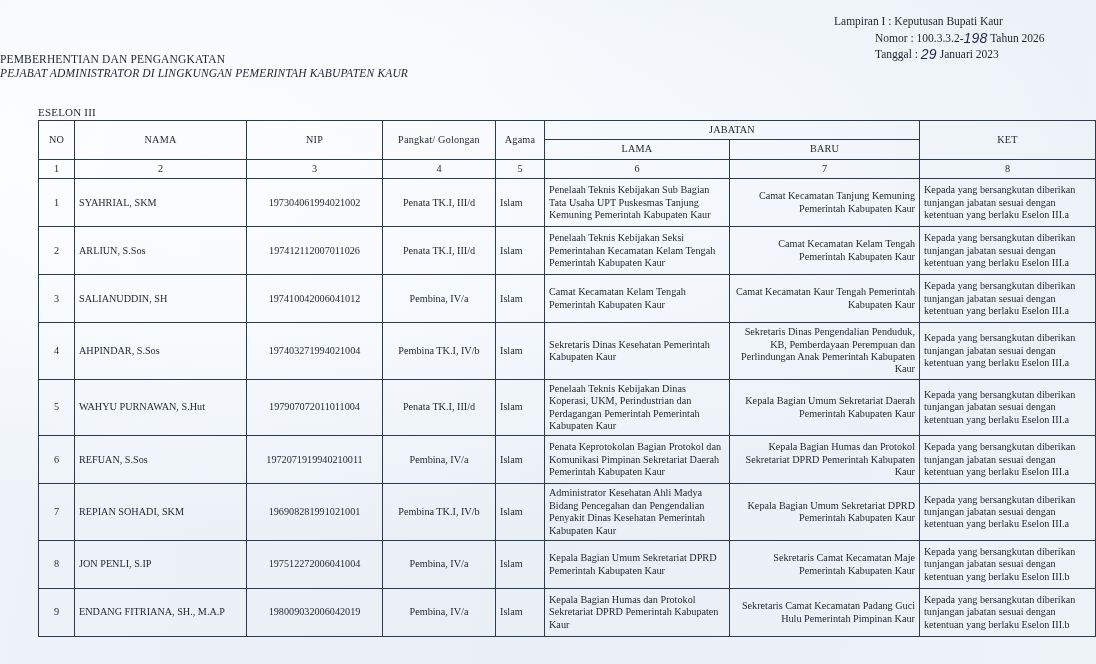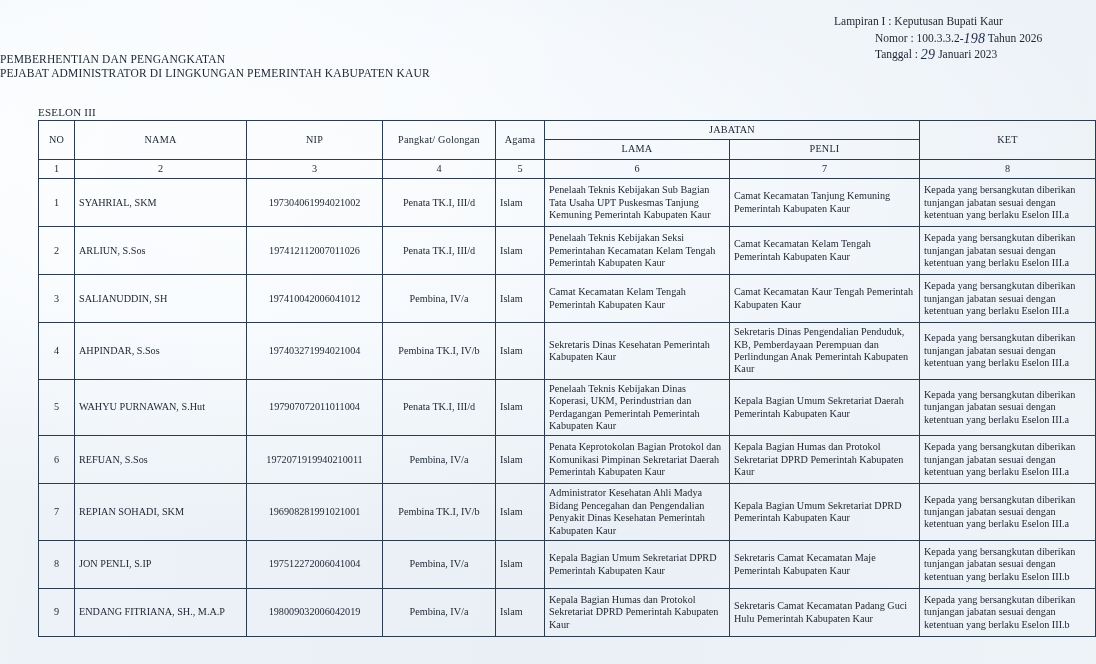--- a/index.html
+++ b/index.html
@@ -39,21 +39,21 @@
     position: absolute;
     top: 14px; left: 834px;
     font-size: 11.5px;
     line-height: 15.5px;
     white-space: nowrap;
   }
   .doc-header .hrow { display: block; }
   .lamp-label { }
   .hval { }
   .hand {
-    font-family: Liberation Serif, serif;
+    font-family: Liberation Sans, sans-serif;
     font-style: italic;
     font-size: 14px;
     color: #1b2a4a;
     letter-spacing: .2px;
     position: relative;
     top: 1px;
   }
   .indent { display: inline-block; width: 41px; }
 
   
@@ -65,20 +65,21 @@
   }
   .title-line1 {
     font-size: 11.5px;
     letter-spacing: .15px;
     display: block;
   }
   .title-line2 {
     font-size: 11.5px;
     letter-spacing: .15px;
     display: block;
+    font-style: italic;
   }
 
   
   .eselon-caption {
     position: absolute;
     top: 106px; left: 38px;
     font-size: 11px;
     letter-spacing: .2px;
   }
 
@@ -124,21 +125,21 @@
   col.c-lama { width: 185px; }
   col.c-baru { width: 190px; }
   col.c-ket  { width: 176px; }
 
   td.cl-no   { text-align: center; }
   td.cl-nama { text-align: left; padding-left: 6px; }
   td.cl-nip  { text-align: center; }
   td.cl-pkt  { text-align: center; }
   td.cl-agm  { }
   td.cl-lama { text-align: left; vertical-align: top; padding-top: 4px; }
-  td.cl-baru { text-align: left; vertical-align: top; padding-top: 4px; }
+  td.cl-baru { text-align: right; vertical-align: top; padding-top: 4px; }
   td.cl-ket  { text-align: left; vertical-align: top; padding-top: 4px; }
 
   tbody tr { height: 48px; }
 </style>
 </head>
 <body>
 
 <div class="paper"></div>
 
 <div class="sheet">
@@ -185,21 +186,21 @@
           <th rowspan="2">NO</th>
           <th rowspan="2">NAMA</th>
           <th rowspan="2">NIP</th>
           <th rowspan="2">Pangkat/ Golongan</th>
           <th rowspan="2">Agama</th>
           <th colspan="2">JABATAN</th>
           <th rowspan="2">KET</th>
         </tr>
         <tr>
           <th>LAMA</th>
-          <th>PENLI</th>
+          <th>BARU</th>
         </tr>
         <tr class="numrow">
           <td>1</td>
           <td>2</td>
           <td>3</td>
           <td>4</td>
           <td>5</td>
           <td>6</td>
           <td>7</td>
           <td>8</td>
@@ -286,20 +287,20 @@
             <td class="cl-baru">Sekretaris Camat Kecamatan Maje Pemerintah Kabupaten Kaur</td>
             <td class="cl-ket">Kepada yang bersangkutan diberikan tunjangan jabatan sesuai dengan ketentuan yang berlaku Eselon III.b</td>
           </tr>
           <tr>
             <td class="cl-no">9</td>
             <td class="cl-nama">ENDANG FITRIANA, SH., M.A.P</td>
             <td class="cl-nip">198009032006042019</td>
             <td class="cl-pkt">Pembina, IV/a</td>
             <td class="cl-agm">Islam</td>
             <td class="cl-lama">Kepala Bagian Humas dan Protokol Sekretariat DPRD Pemerintah Kabupaten Kaur</td>
-            <td class="cl-baru">Sekretaris Camat Kecamatan Padang Guci Hulu Pemerintah Kabupaten Kaur</td>
+            <td class="cl-baru">Sekretaris Camat Kecamatan Padang Guci Hulu Pemerintah Pimpinan Kaur</td>
             <td class="cl-ket">Kepada yang bersangkutan diberikan tunjangan jabatan sesuai dengan ketentuan yang berlaku Eselon III.b</td>
           </tr>
         </tbody>
     </table>
   </div>
 
 </div>
 
 </body></html>

